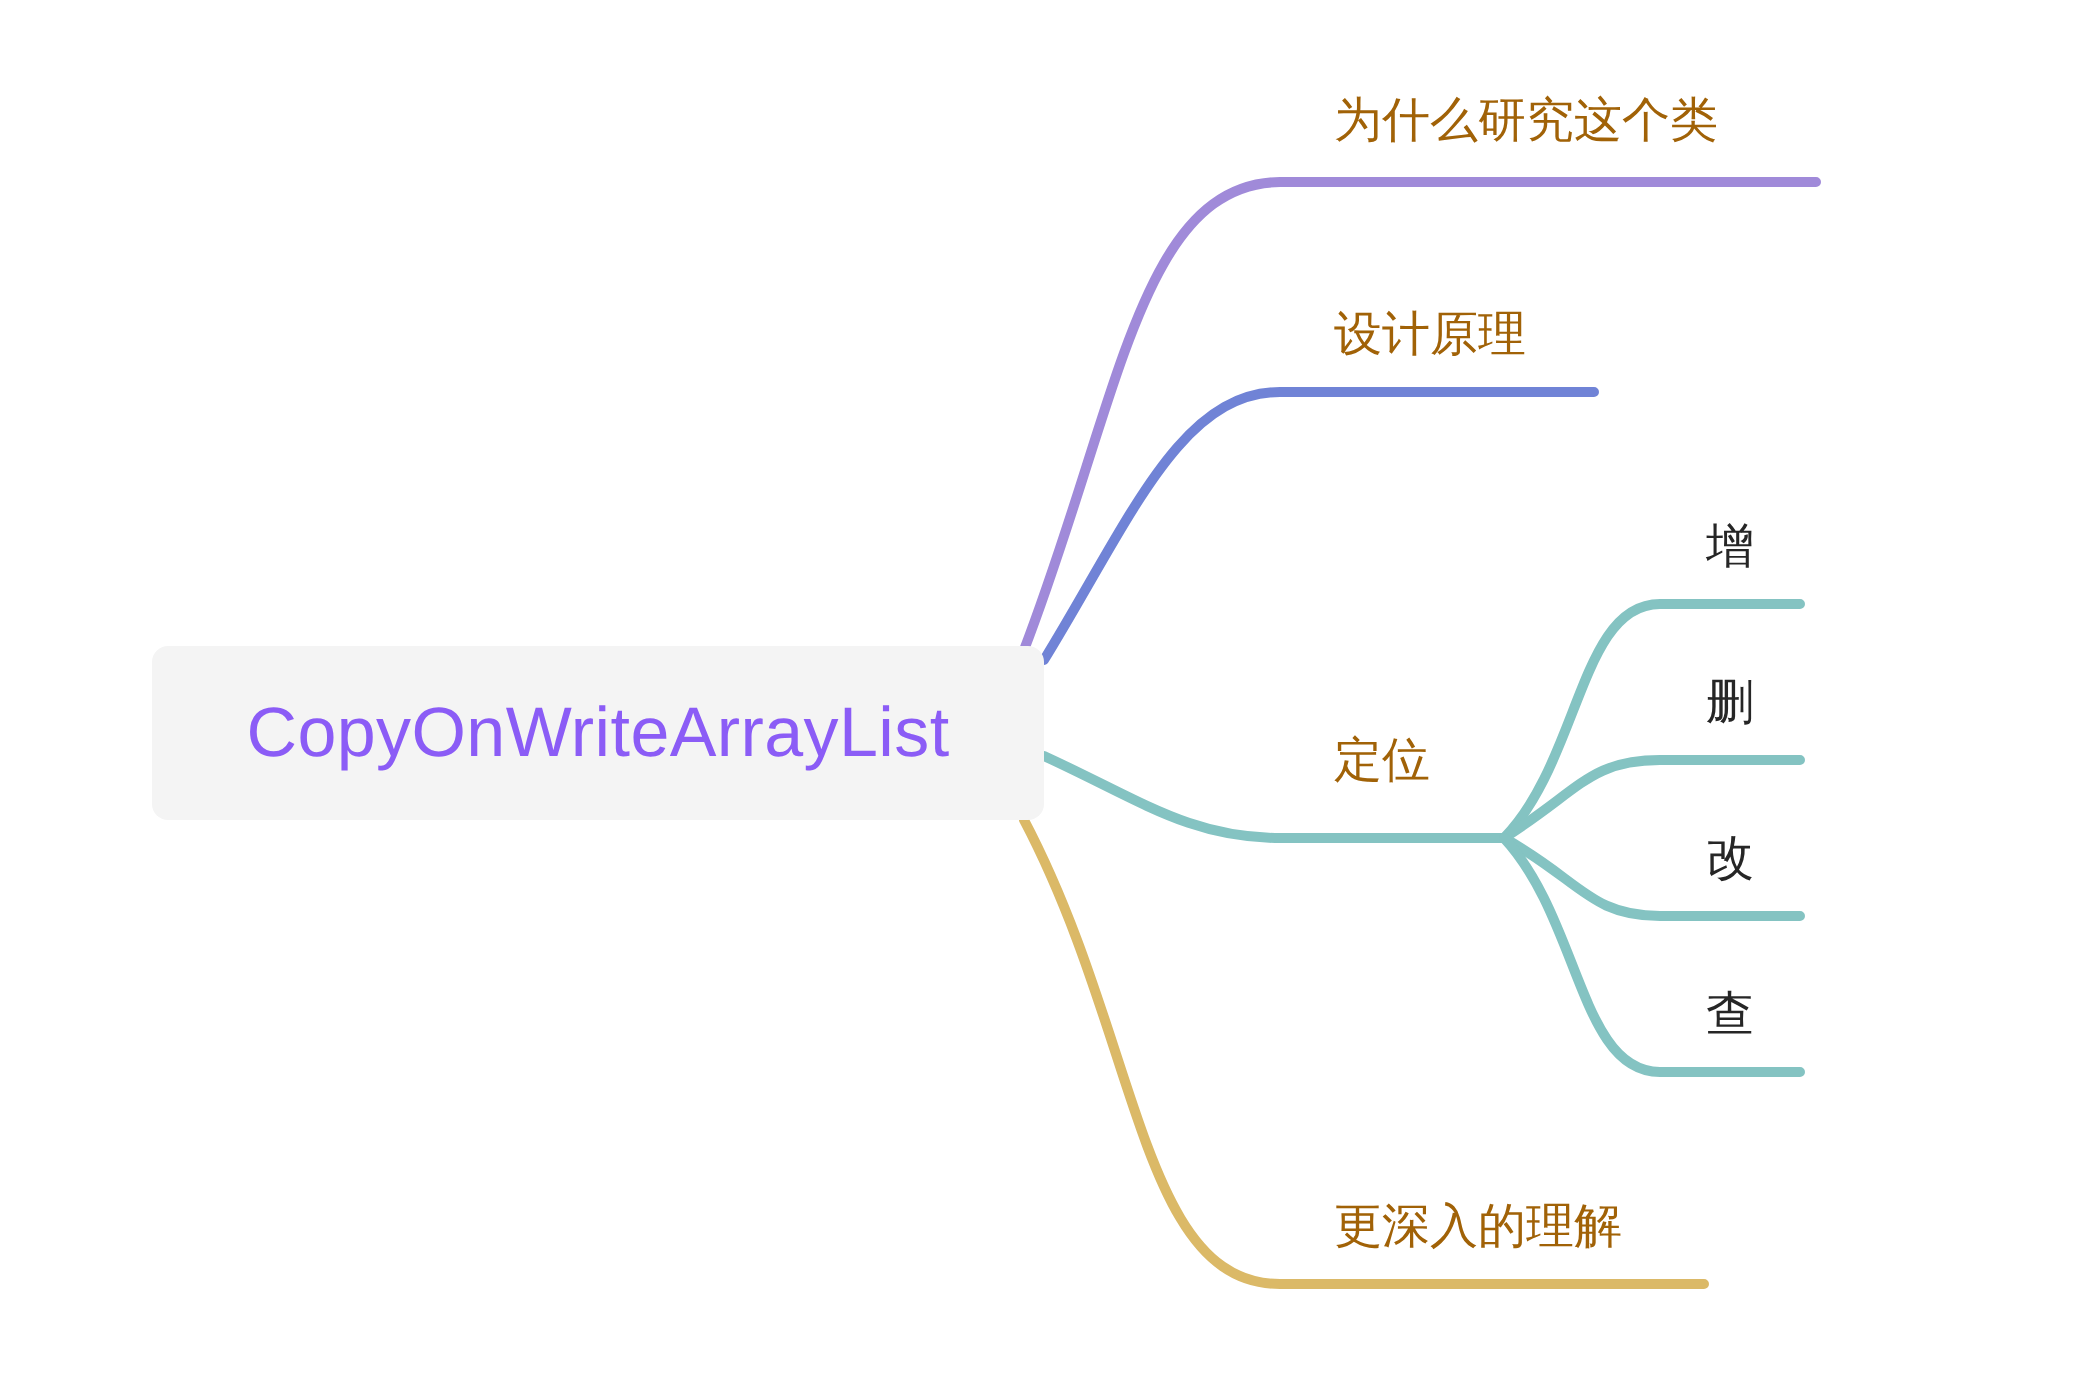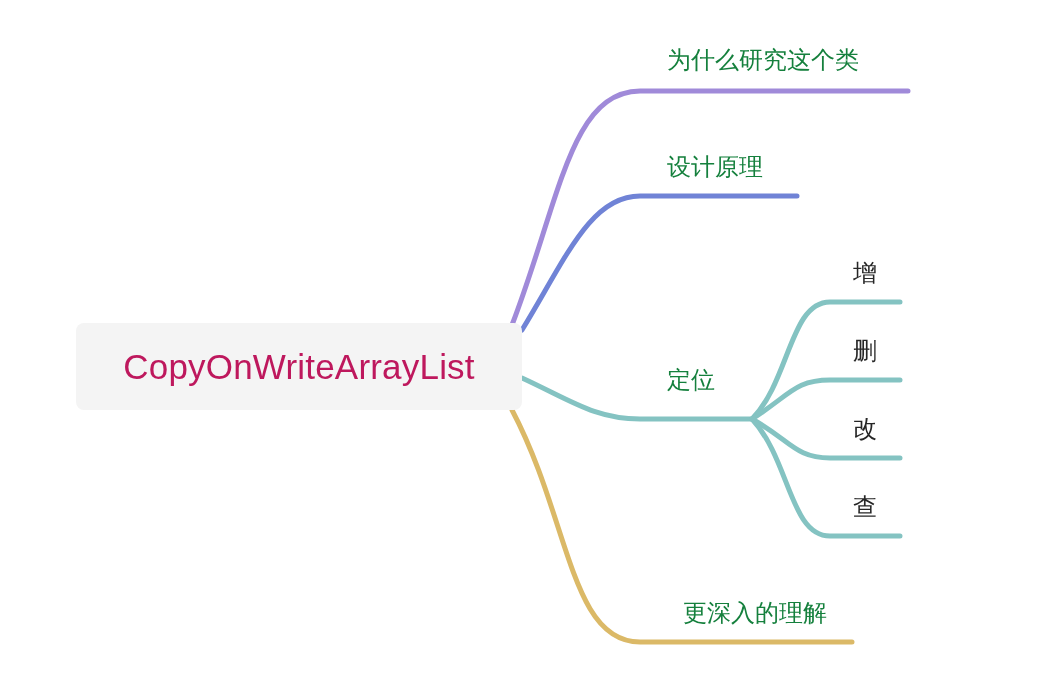--- a/index.html
+++ b/index.html
@@ -3,22 +3,22 @@
 <meta charset="utf-8">
 <style>
   html, body { margin:0; padding:0; background:#ffffff; }
   body { width:1050px; height:700px; position:relative; overflow:hidden;
          font-family: "DejaVu Sans", "Liberation Sans", sans-serif; }
   #canvas { position:absolute; left:0; top:0; width:1050px; height:700px; }
   .root-node { position:absolute; left:76px; top:323px; width:446px; height:87px;
                background:#f4f4f4; border-radius:8px; display:flex;
                align-items:center; justify-content:center; }
   .root-label { font-family: "Liberation Sans", sans-serif; font-size:35px;
-                color:#be185d; letter-spacing:0.2px;text-align:center; }
-  .topic { position:absolute; font-size:24px; color:#15803d; white-space:nowrap;
+                color:#8b5cf6; letter-spacing:0.2px;text-align:center; }
+  .topic { position:absolute; font-size:24px; color:#a16207; white-space:nowrap;
            line-height:30px;text-align:center; }
   .sub { position:absolute; font-size:24px; color:#262626; line-height:30px; }
 </style>
 </head>
 <body>
 
 <svg id="canvas" viewBox="0 0 1050 700" xmlns="http://www.w3.org/2000/svg">
   <g fill="none" stroke-width="5" stroke-linecap="round">
 
     <path stroke="#a08ad9" d="M512 325 C 560 200, 570 92, 640 91 L 908 91"></path>
@@ -36,18 +36,18 @@
   </g>
 </svg>
 
 <div class="root-node">
   <span class="root-label">CopyOnWriteArrayList</span>
 </div>
 
 <div class="topic" style="left:667px; top:45px;">为什么研究这个类</div>
 <div class="topic" style="left:667px; top:152px;">设计原理</div>
 <div class="topic" style="left:667px; top:365px;">定位</div>
-<div class="topic" style="left:667px; top:598px;margin-left:16px;">更深入的理解</div>
+<div class="topic" style="left:667px; top:598px;">更深入的理解</div>
 
 <div class="sub" style="left:853px; top:258px;">增</div>
 <div class="sub" style="left:853px; top:336px;">删</div>
 <div class="sub" style="left:853px; top:414px;">改</div>
 <div class="sub" style="left:853px; top:492px;">查</div>
 
 </body></html>

